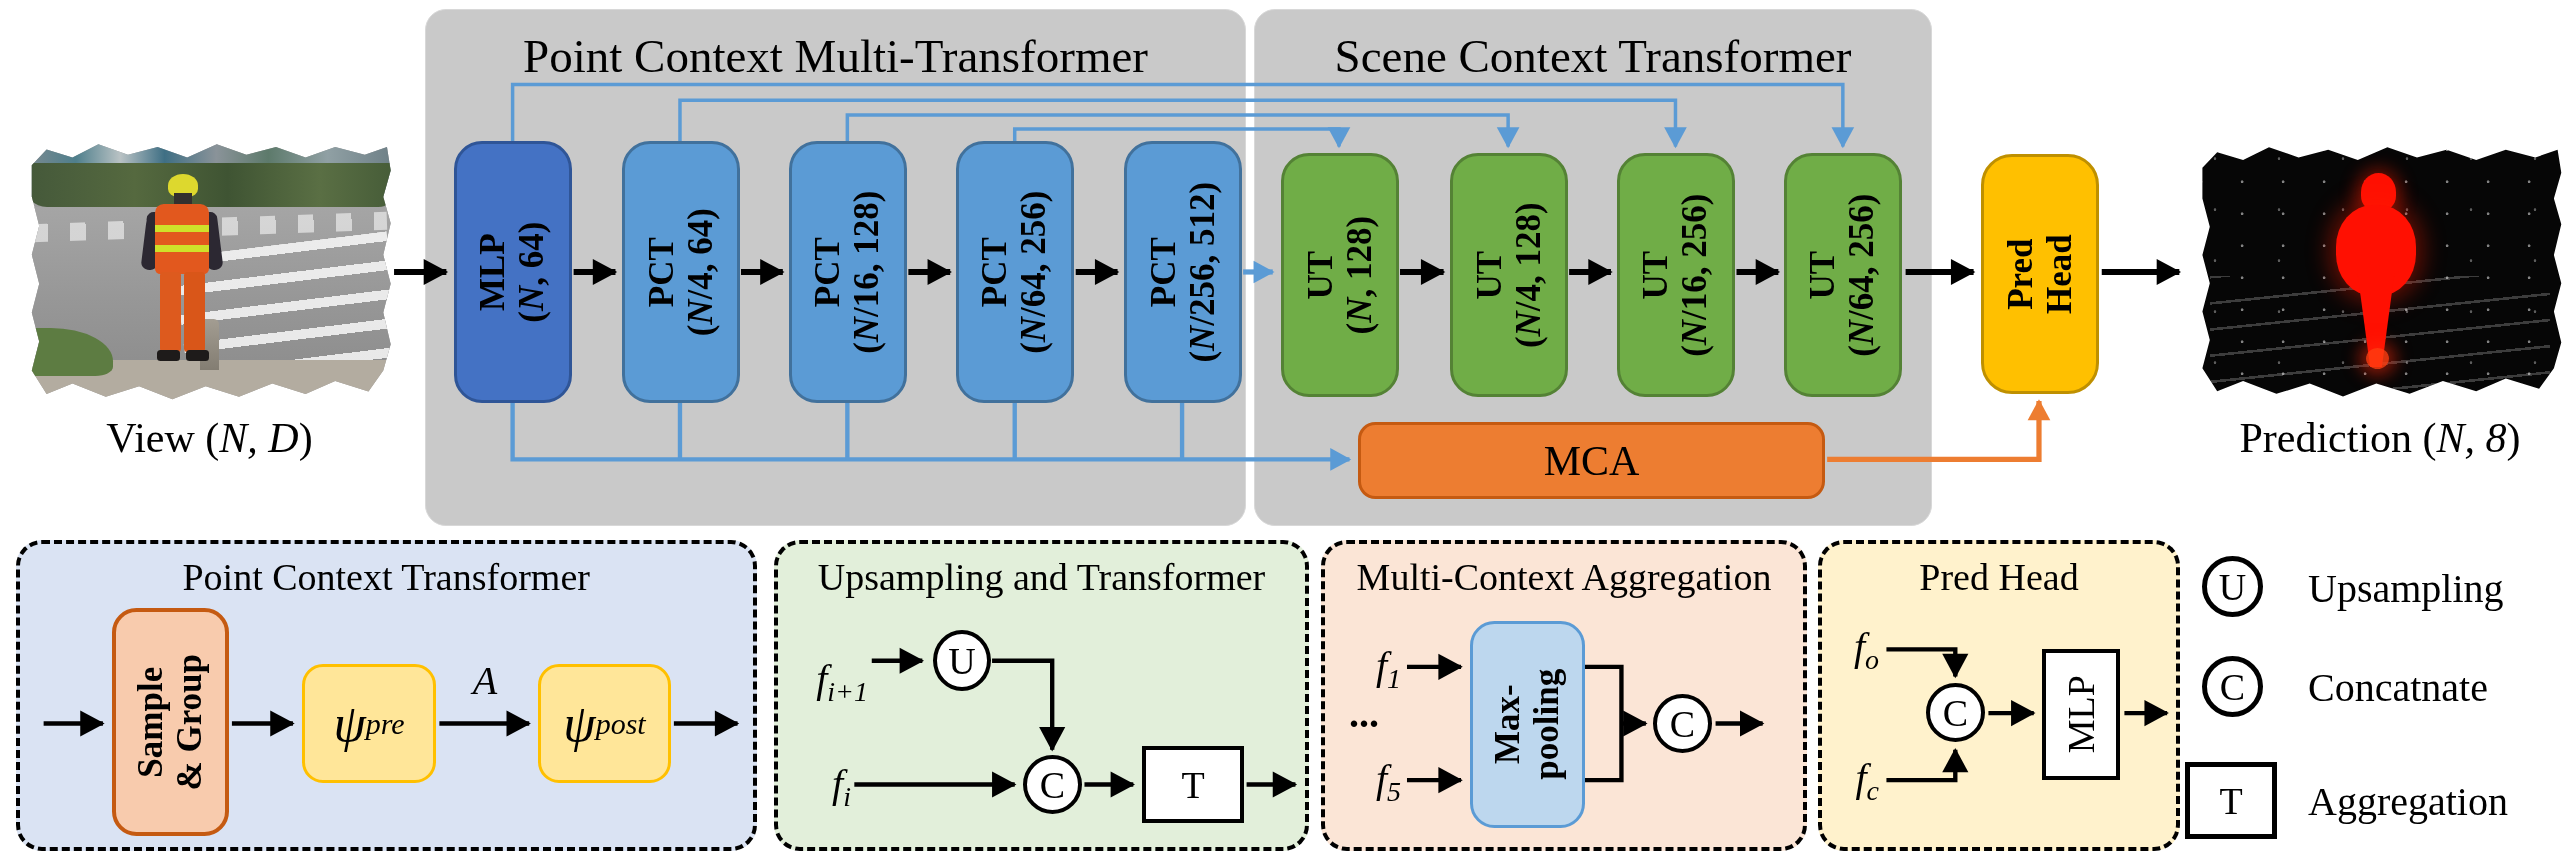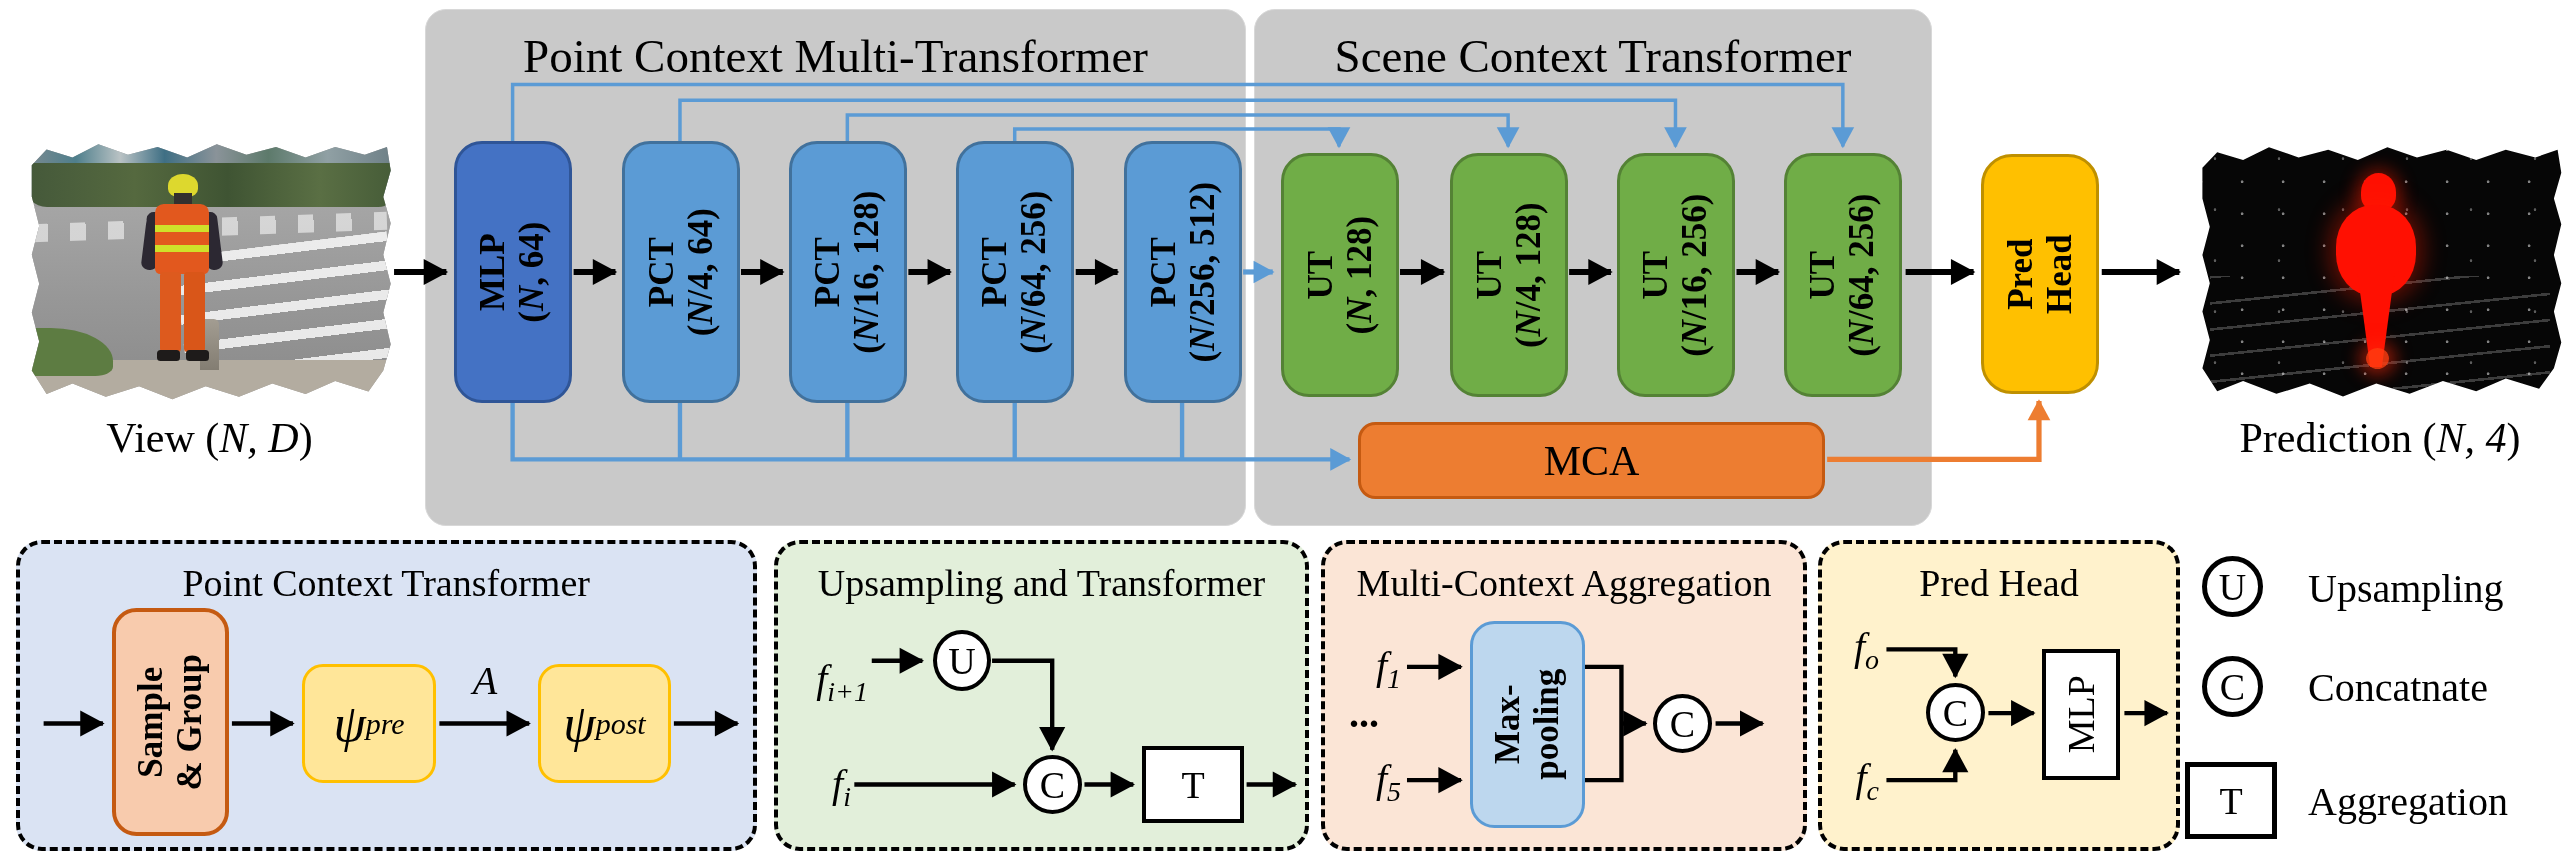--- a/index.html
+++ b/index.html
@@ -18,21 +18,21 @@
   .blue{background:#5b9bd5;border:3.5px solid #41719c;}
   .green{background:#70ad47;border:3.5px solid #548235;}
   .gold{background:#ffc000;border:3.5px solid #bf9000;}
   .mcabox{position:absolute;left:1358px;top:422px;width:467px;height:77px;background:#ed7d31;border:3.5px solid #c55a11;
           border-radius:17.4px;display:flex;align-items:center;justify-content:center;font-size:42px;z-index:10;box-sizing:border-box;}
   .iv{font-style:italic;}
   
   .caption{position:absolute;text-align:center;font-size:42px;z-index:10;}
   
   .dpanel{position:absolute;top:540px;height:311px;border:4.4px dashed #000;border-radius:26px;box-sizing:border-box;z-index:1;}
-  .dtitle{position:absolute;top:10.5px;left:0;right:0;text-align:center;font-size:38px;z-index:2;margin-top:6px;}
+  .dtitle{position:absolute;top:10.5px;left:0;right:0;text-align:center;font-size:38px;z-index:2;}
   .sgbox{position:absolute;left:112px;top:608px;width:117px;height:228px;background:#f8cbad;border:4.4px solid #c55a11;
          border-radius:24.4px;display:flex;align-items:center;justify-content:center;z-index:10;box-sizing:border-box;}
   .psibox{position:absolute;top:664px;width:134px;height:119px;background:#ffe699;border:3.5px solid #ffc000;border-radius:21px;
           display:flex;align-items:center;justify-content:center;z-index:10;box-sizing:border-box;}
   .psi{font-style:italic;font-size:52px;}
   .psisub{font-style:italic;font-size:30px;}
   .mpbox{position:absolute;left:1470px;top:621px;width:115px;height:207px;background:#bdd7ee;border:3.5px solid #5b9bd5;
          border-radius:24.4px;display:flex;align-items:center;justify-content:center;z-index:10;box-sizing:border-box;}
   .circle{position:absolute;background:#fff;border:4.4px solid #000;border-radius:50%;display:flex;align-items:center;
           justify-content:center;font-size:38px;z-index:10;box-sizing:border-box;}
@@ -212,21 +212,21 @@
   <div class="photo" style="left:2195px;top:142px;width:370px;height:257px;">
     <div class="abs jagged" style="left:0;top:0;width:100%;height:100%;background-image:radial-gradient(circle at 6.1px 7.8px,rgba(255,255,255,.5) 1.1px,rgba(0,0,0,0) 1.7px),radial-gradient(circle at 20px 16.6px,rgba(255,255,255,.35) 1px,rgba(0,0,0,0) 1.6px);background-size:41px 32px,64px 51px;background-color:#060606;">
       <div class="abs" style="left:4%;top:52%;width:92%;height:44%;background:repeating-linear-gradient(174deg,rgba(255,255,255,.22) 0 2.6px,rgba(0,0,0,0) 2.6px 26px);"></div>
       <div class="abs" style="left:166px;top:31px;width:35px;height:38px;background:#ff1002;border-radius:50% 50% 40% 40%;box-shadow:0 0 17.4px 4.4px rgba(255,30,0,.45);"></div>
       <div class="abs" style="left:141px;top:63px;width:80px;height:91px;background:#ff1002;border-radius:46%;box-shadow:0 0 23px 6.1px rgba(255,30,0,.4);"></div>
       <div class="abs" style="left:160px;top:131px;width:42px;height:94px;background:#ff1002;clip-path:polygon(6% 0,94% 0,64% 100%,36% 100%);"></div>
       <div class="abs" style="left:171px;top:206px;width:23px;height:21px;background:rgba(255,60,16,.85);border-radius:50%;box-shadow:0 0 15.7px 7px rgba(255,40,10,.5);"></div>
     </div>
   </div>
   <div class="caption" style="left:2197px;top:414px;width:366px;">
-    <span>Prediction (</span><span class="iv">N, 4</span><span>)</span>
+    <span>Prediction (</span><span class="iv">N, 8</span><span>)</span>
   </div>
 
   <div class="dpanel" style="left:15.7px;width:741px;background:#dae3f3;">
     <div class="dtitle">Point Context Transformer</div>
   </div>
   <div class="sgbox">
     <div class="rot">
       <div>Sample</div>
       <div>&amp; Group</div>
     </div>

